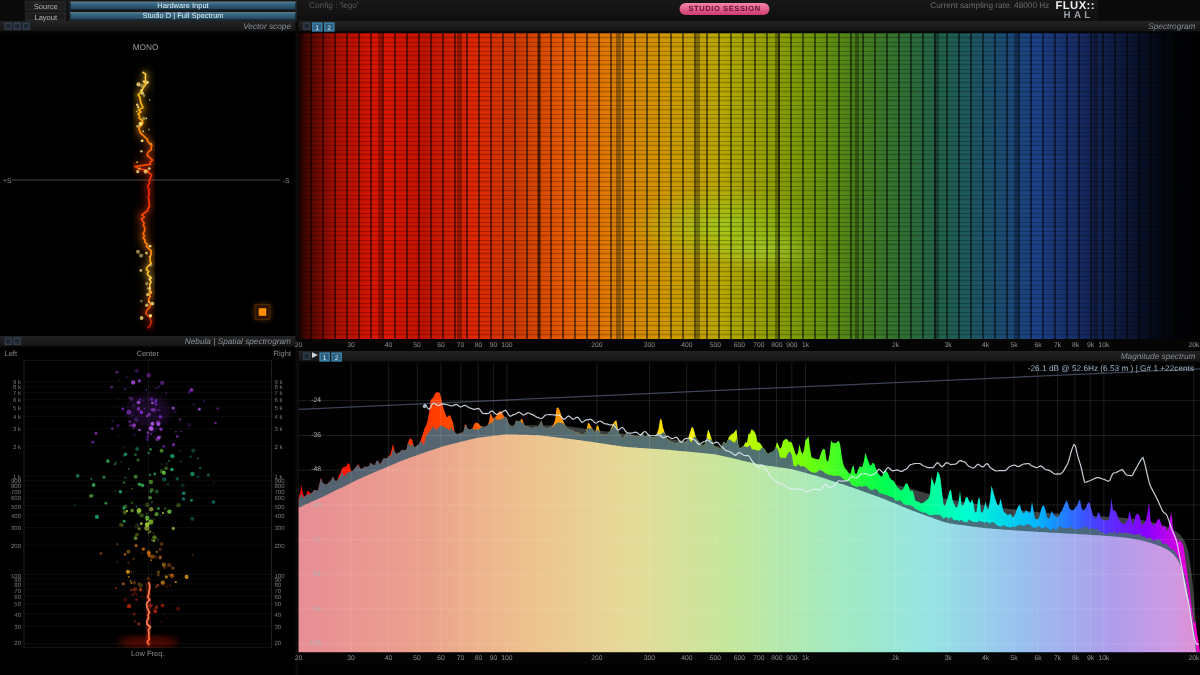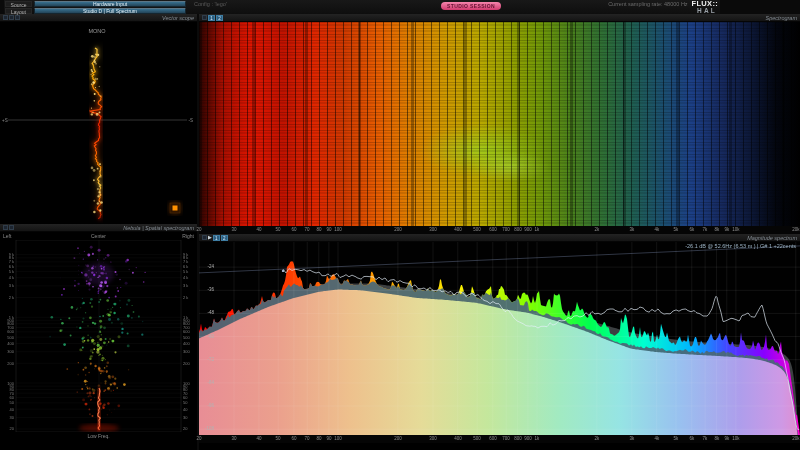--- a/index.html
+++ b/index.html
@@ -1,21 +1,21 @@
 <!DOCTYPE html>
 <html><head>
 <meta charset="utf-8">
 <style>
   *{margin:0;padding:0;box-sizing:border-box;}
   html,body{width:800px;height:450px;background:#000;overflow:hidden;
     font-family:"Liberation Sans",sans-serif;}
   .app{position:relative;width:800px;height:450px;background:#0a0a0a;}
 
   
-  .topbar{position:absolute;left:4px;top:0;width:716px;height:14px;background:linear-gradient(#181818,#0e0e0e);z-index:5;}
+  .topbar{position:absolute;left:16px;top:0;width:716px;height:14px;background:linear-gradient(#181818,#0e0e0e);z-index:5;}
   .tb-row{position:absolute;display:flex;align-items:center;gap:2px;height:7px;}
   .tb-row.r1{left:1px;top:0;}
   .tb-row.r2{left:1px;top:7px;}
   .tb-label{display:inline-block;width:27px;height:6px;line-height:6px;background:#1d1d1d;border:1px solid #262626;
     color:#b3b3b3;font-size:5px;text-align:center;}
   .tb-btn{display:inline-block;width:152px;height:6px;line-height:5px;font-size:5px;color:#e2f0f8;
     background:linear-gradient(#38708f,#234458);border:1px solid #152630;border-top-color:rgba(255,255,255,.25);
     text-align:center;cursor:pointer;}
   .tb-config{color:#595959;font-size:5.5px;margin-left:6px;}
   .session{position:absolute;left:437px;top:2px;height:8px;padding:0 6px;border:none;border-radius:4px;

